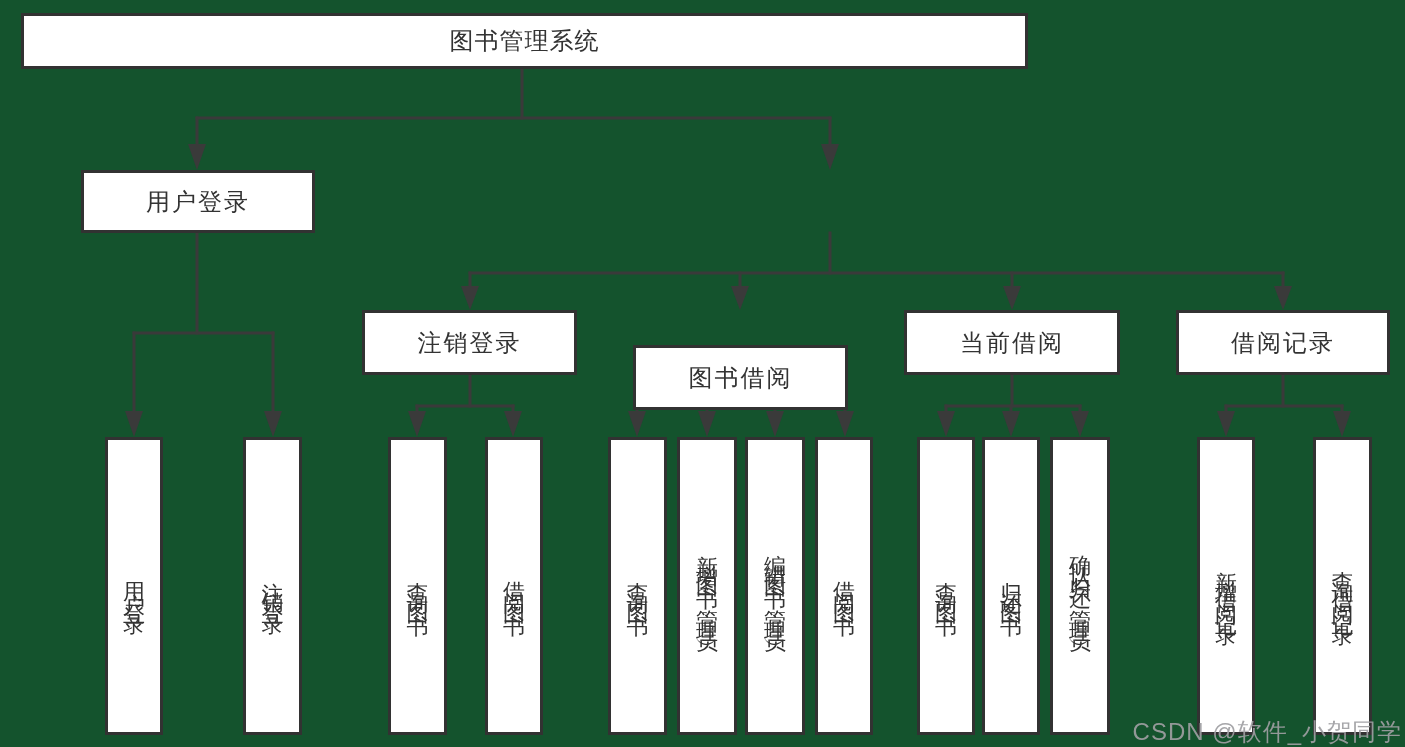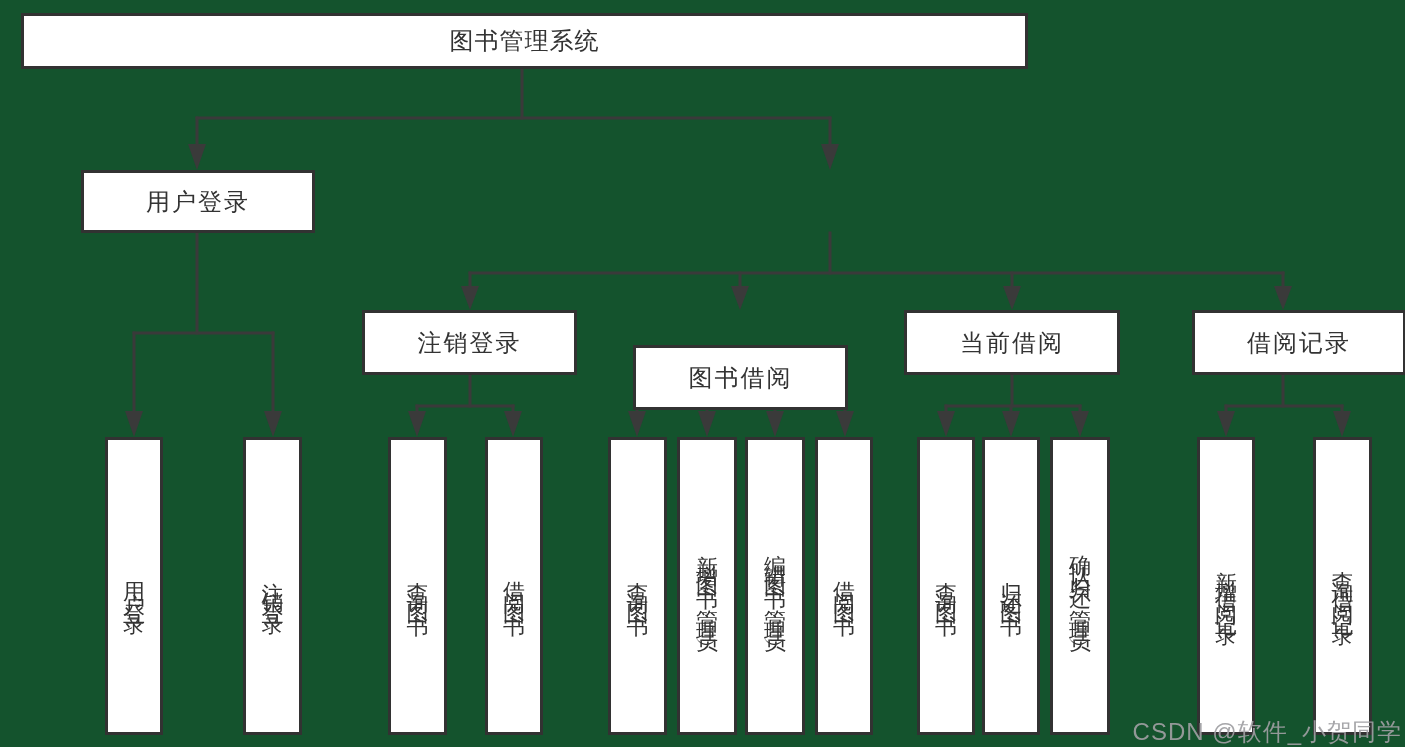--- a/index.html
+++ b/index.html
@@ -150,21 +150,21 @@
 
   <div class="node" style="left:362px; top:310px; width:215px; height:65px;">
     <span class="h-label">注销登录</span>
   </div>
   <div class="node" style="left:633px; top:316px; width:215px; height:65px;margin-top:29px;">
     <span class="h-label">图书借阅</span>
   </div>
   <div class="node" style="left:904px; top:310px; width:216px; height:65px;">
     <span class="h-label">当前借阅</span>
   </div>
-  <div class="node" style="left:1176px; top:310px; width:214px; height:65px;margin-left:16px;">
+  <div class="node" style="left:1176px; top:310px; width:214px; height:65px;">
     <span class="h-label">借阅记录</span>
   </div>
 
   <div class="node leaf" style="left:105px;">
     <span class="v-label">用户登录</span>
   </div>
   <div class="node leaf" style="left:243px; width:59px;">
     <span class="v-label">注销登录</span>
   </div>
 

